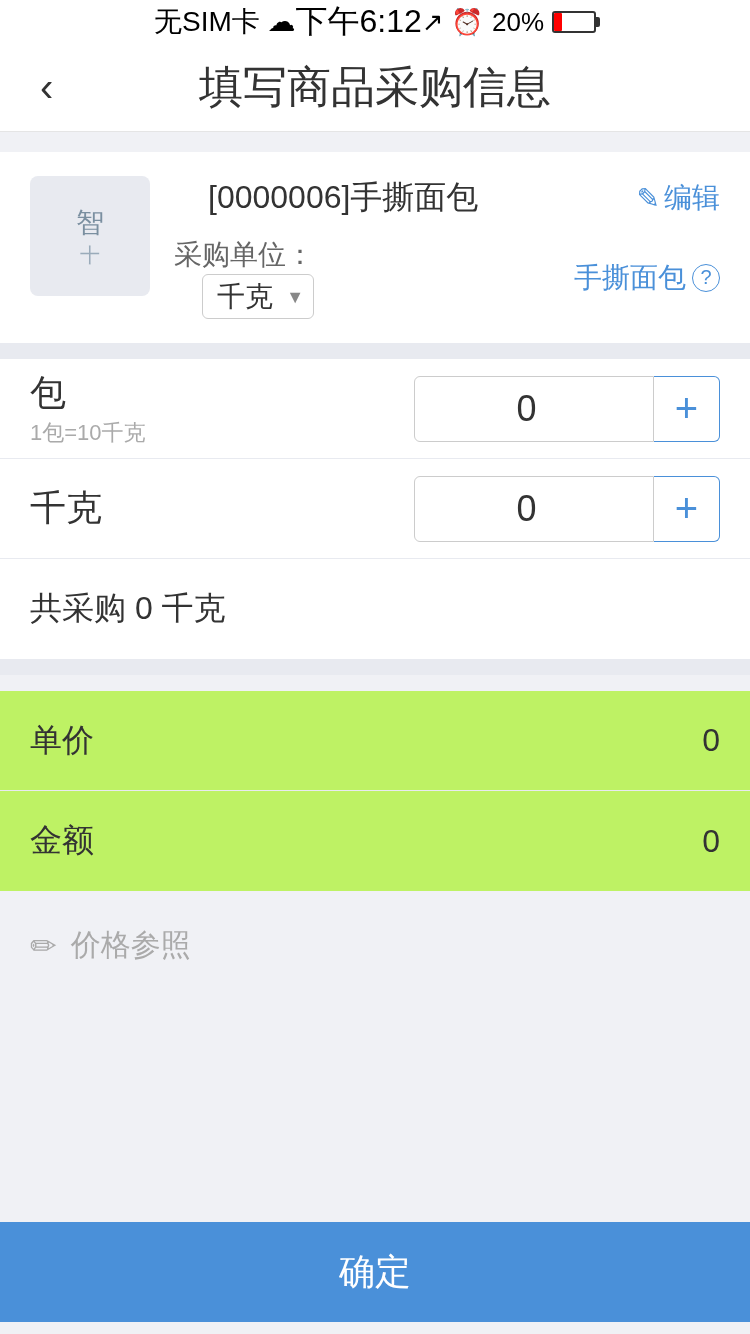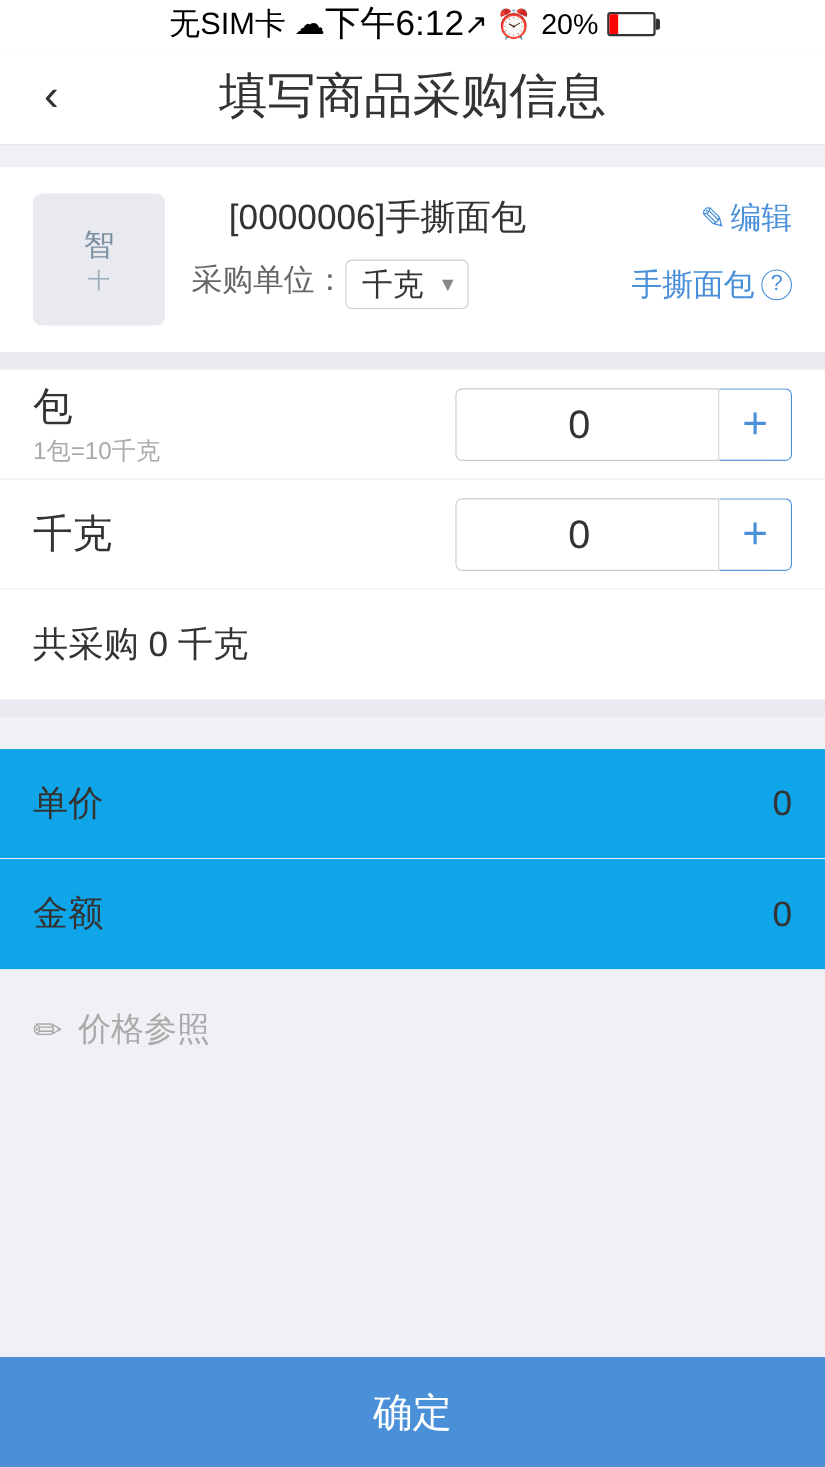--- a/index.html
+++ b/index.html
@@ -253,22 +253,22 @@
       border-radius: 6px;
       padding: 14px 28px;
       font-size: 28px;
       color: #333;
       background: #fff;
       cursor: pointer;
     }
 
     
     .detail-section {
-      background: #0ea5e9;
-      margin-top: 29px;
+      background: #bef264;
+      margin-top: 16px;
     }
     .detail-row {
       display: flex;
       align-items: center;
       justify-content: space-between;
       padding: 0 30px;
       height: 100px;
       border-bottom: 1px solid #e8eaf0;
     }
     .detail-row:last-child { border-bottom: none; }
@@ -309,21 +309,21 @@
 
     
     .confirm-section {
       background: #4a90d9;
       height: 100px;
       display: flex;
       align-items: center;
       justify-content: center;
       cursor: pointer;
       position: fixed;
-      bottom: 0;
+      bottom: 12px;
       width: 750px;
       text-align: right;
     }
     .confirm-text {
       font-size: 36px;
       color: #fff;
       font-weight: 500;
     }
 
     
@@ -365,21 +365,21 @@
     </div>
     <div class="product-info">
       <div class="product-name-row">
         <div class="product-name">[0000006]手撕面包</div>
         <div class="edit-btn">
           <span>✎</span>
           <span>编辑</span>
         </div>
       </div>
       <div class="product-unit-row">
-        <div style="display:flex;align-items:flex-start;">
+        <div style="display:flex;align-items:flex-end;flex-direction:column;">
           <span class="unit-label">采购单位：</span>
           <div class="unit-select-wrapper">
             <select>
               <option>千克</option>
               <option>包</option>
             </select>
           </div>
         </div>
         <div class="price-ref">
           <span>手撕面包</span>

